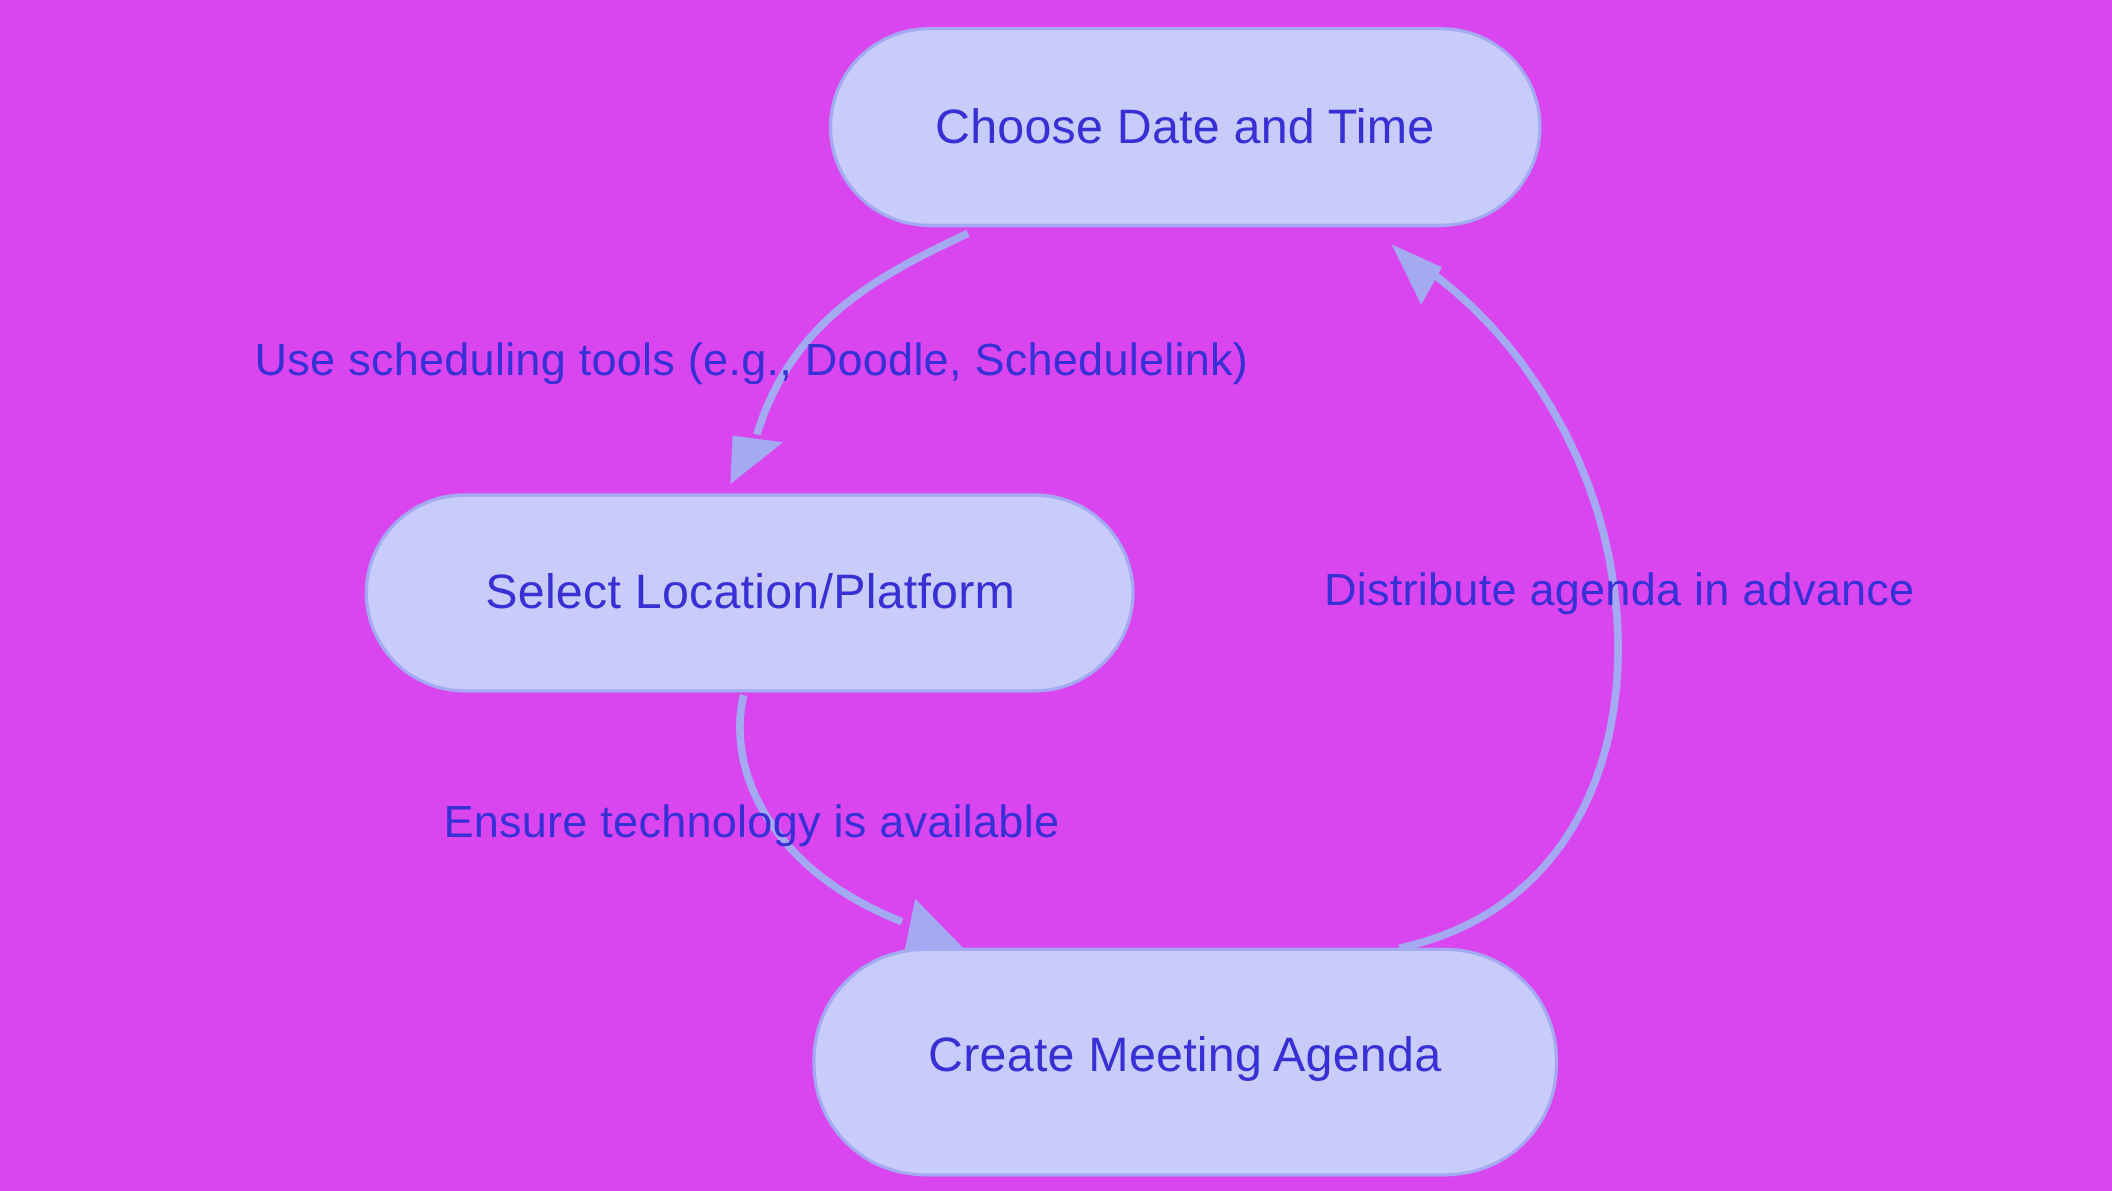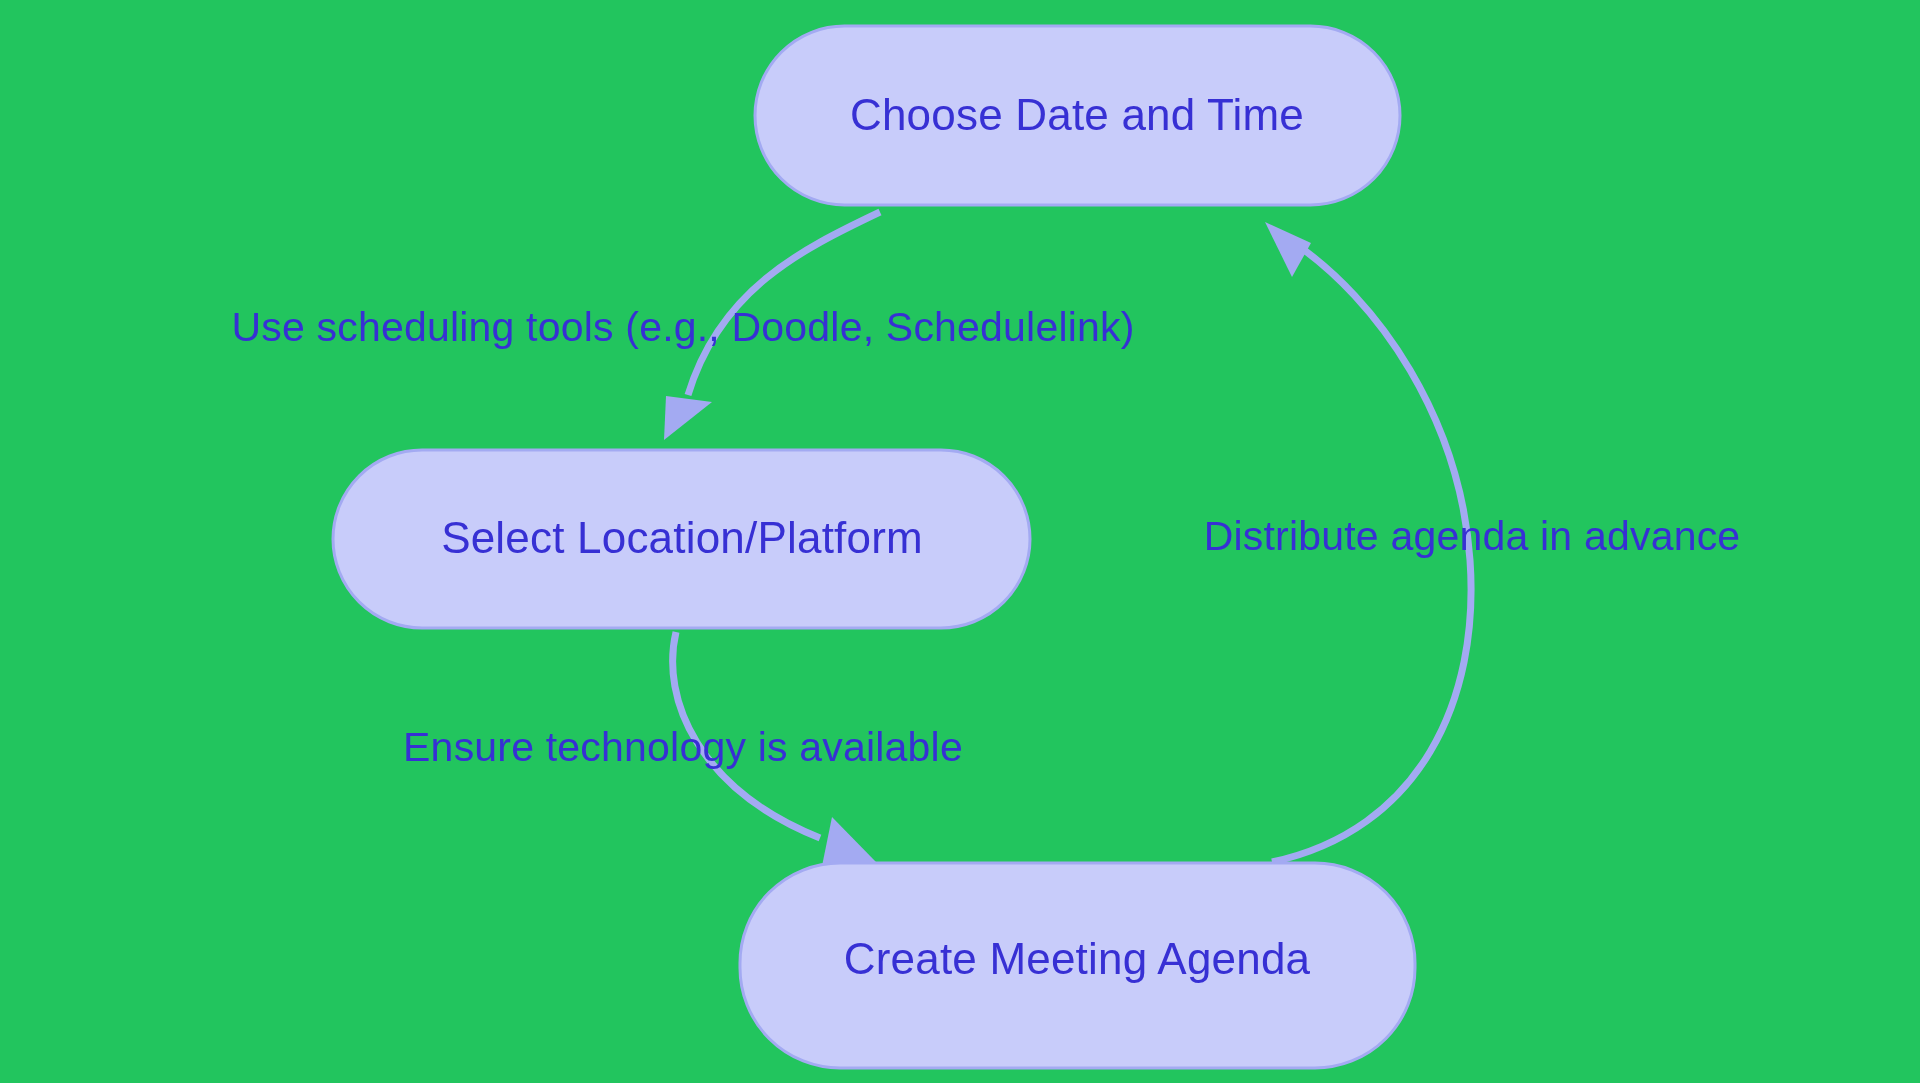--- a/index.html
+++ b/index.html
@@ -11,21 +11,21 @@
   body {
     width: 1920px;
     height: 1083px;
     overflow: hidden;
     font-family: "Liberation Sans", sans-serif;
   }
   #diagram-root {
     position: relative;
     width: 1920px;
     height: 1083px;
-    background: #22c55e;
+    background: #d946ef;
   }
   #flow-svg {
     position: absolute;
     inset: 0;
     width: 1920px;
     height: 1083px;
     display: block;
   }
   .node-shape {
     fill: #c8ccfa;

